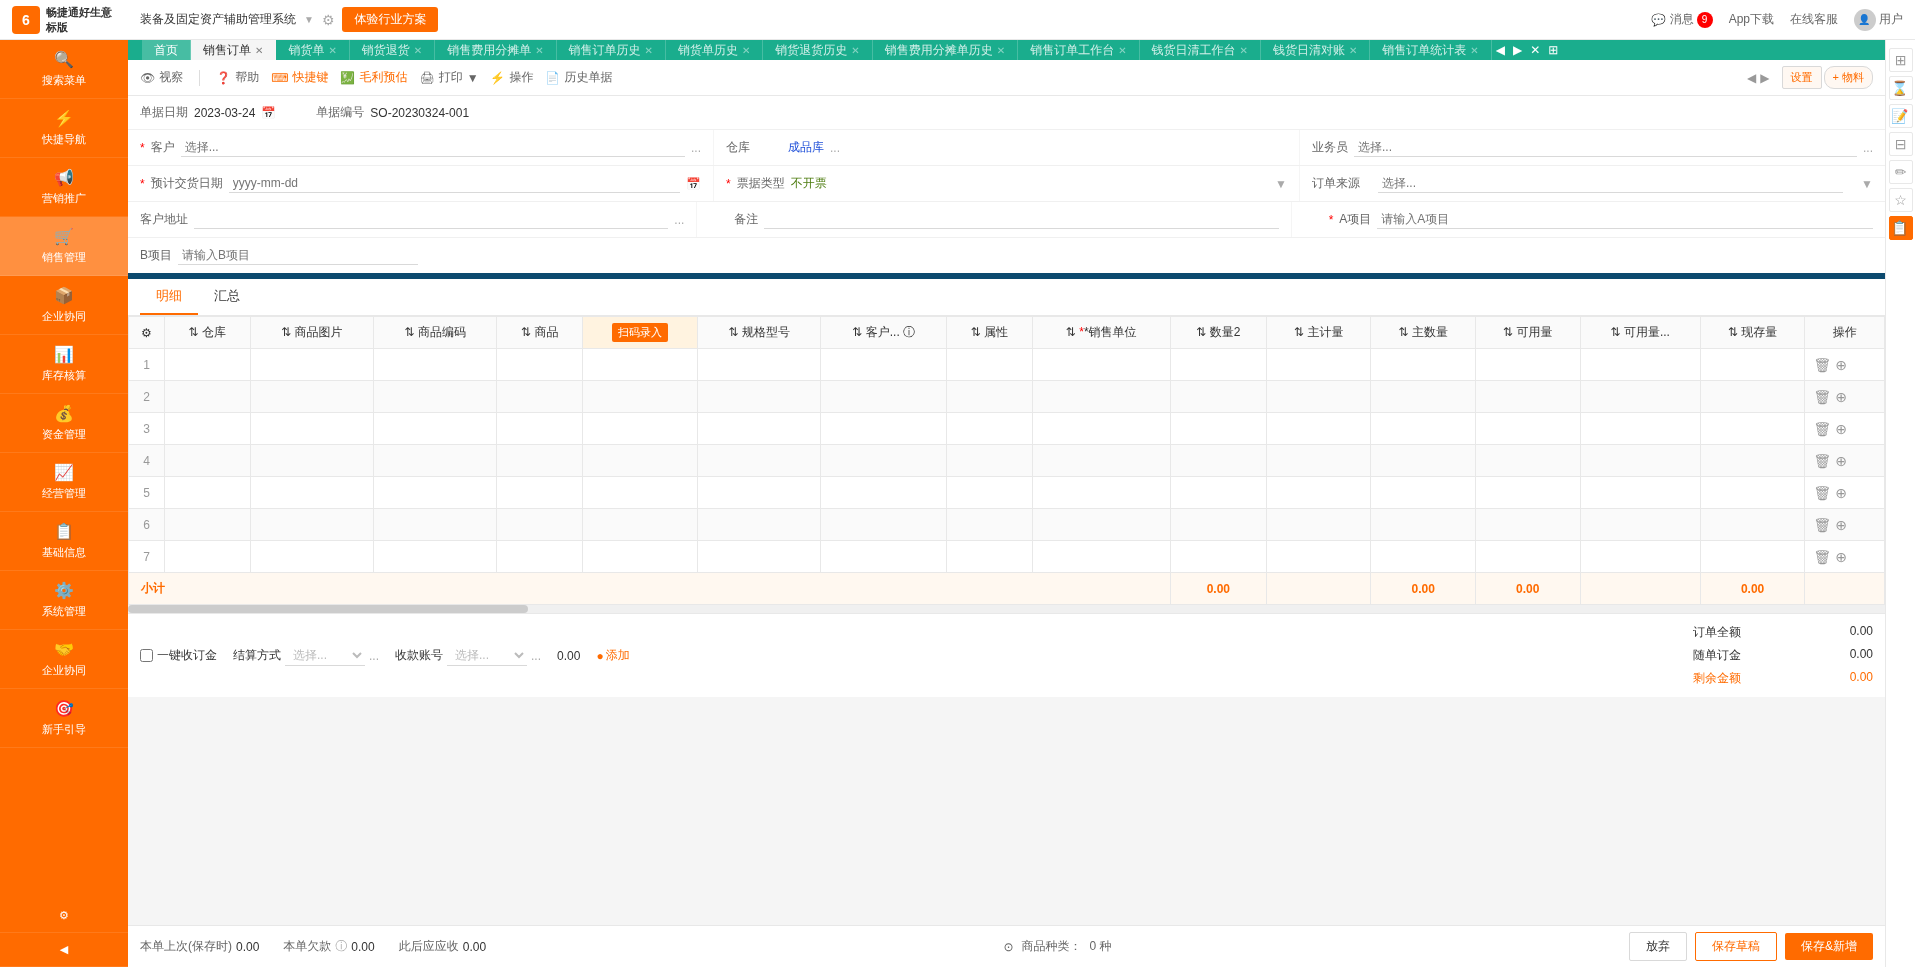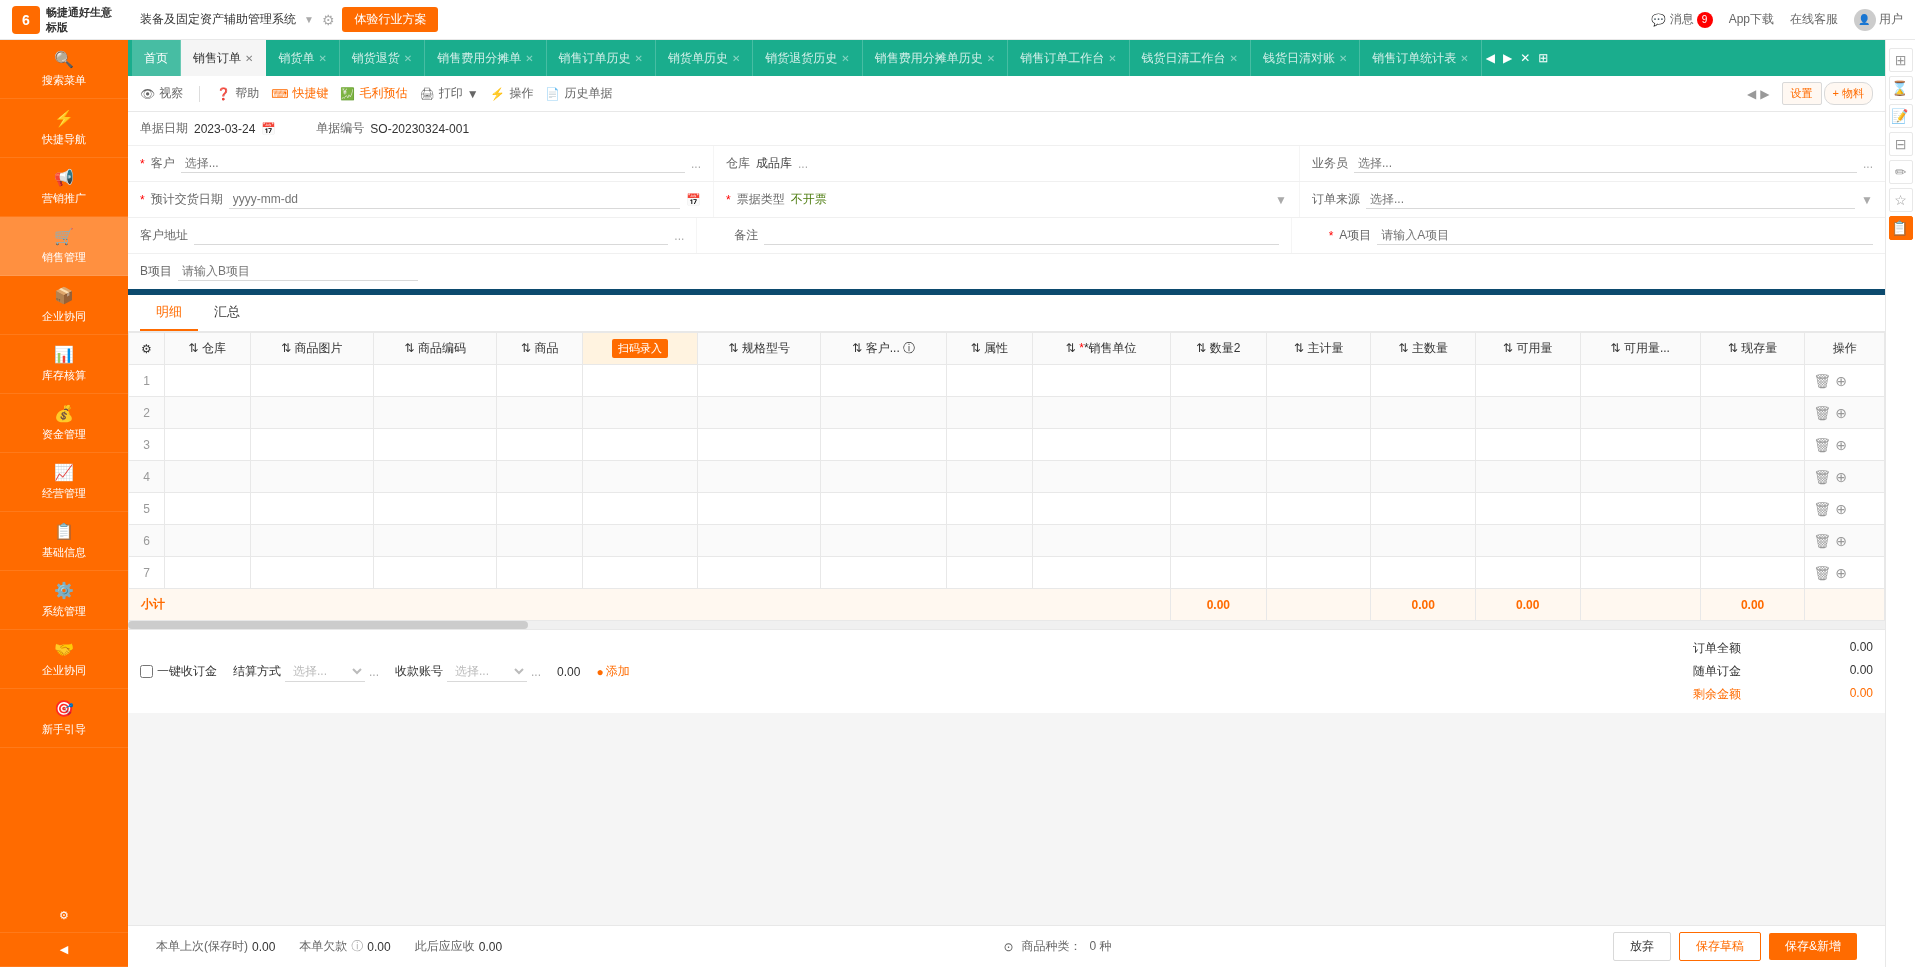--- a/index.html
+++ b/index.html
@@ -24,21 +24,21 @@
     .sidebar { width: 128px; background: #ff6b00; display: flex; flex-direction: column; color: white; flex-shrink: 0; }
     .sidebar-item { display: flex; flex-direction: column; align-items: center; padding: 10px 8px; cursor: pointer; font-size: 11px; gap: 4px; border-bottom: 1px solid rgba(255,255,255,0.1); }
     .sidebar-item.active { background: rgba(255,255,255,0.25); }
     .sidebar-icon { font-size: 16px; }
     .sidebar-bottom { margin-top: auto; display: flex; flex-direction: column; }
 
     
     .content-area { flex: 1; display: flex; flex-direction: column; overflow: hidden; }
 
     
-    .tab-bar { background: #1aad8d; display: flex; align-items: center; height: 36px; padding: 0 4px; overflow: hidden; }
+    .tab-bar { background: #1aad8d; display: flex; align-items: center; height: 20px; padding: 0 14px; overflow: hidden; }
     .tab-item { height: 36px; padding: 0 12px; display: flex; align-items: center; gap: 4px; cursor: pointer; font-size: 12px; color: rgba(255,255,255,0.8); white-space: nowrap; border-right: 1px solid rgba(255,255,255,0.2); flex-shrink: 0; }
     .tab-item.active { background: #f5f5f5; color: #333; }
     .tab-item.first { background: rgba(255,255,255,0.2); color: white; }
     .tab-close { font-size: 10px; opacity: 0.6; }
     .tab-nav { display: flex; align-items: center; padding: 0 4px; color: white; cursor: pointer; }
 
     
     .page-content { flex: 1; background: #f5f5f5; overflow-y: auto; padding: 0; }
     
     
@@ -77,21 +77,21 @@
     
     
     .table-actions { display: flex; align-items: center; gap: 4px; }
     .table-actions .icon-btn { background: none; border: none; cursor: pointer; color: #999; font-size: 14px; }
     
     
     .form-footer { background: #fff; border-top: 1px solid #e8e8e8; padding: 8px 12px; display: flex; align-items: center; gap: 16px; font-size: 12px; }
     .footer-item { display: flex; align-items: center; gap: 4px; }
     
     
-    .bottom-bar { background: #fff; border-top: 1px solid #e8e8e8; padding: 6px 28px; display: flex; align-items: center; justify-content: space-between; font-size: 12px; }
+    .bottom-bar { background: #fff; border-top: 1px solid #e8e8e8; padding: 6px 12px; display: flex; align-items: center; justify-content: space-between; font-size: 12px; }
     .bottom-bar-left { display: flex; gap: 24px; color: #666; }
     .bottom-bar-right { display: flex; gap: 8px; align-items: center; }
     .btn-discard { border: 1px solid #d9d9d9; background: #fff; padding: 5px 16px; border-radius: 2px; cursor: pointer; font-size: 12px; color: #333; }
     .btn-save-draft { border: 1px solid #ff6b00; background: #fff; color: #ff6b00; padding: 5px 16px; border-radius: 2px; cursor: pointer; font-size: 12px; }
     .btn-save-new { background: #ff6b00; color: white; border: none; padding: 5px 16px; border-radius: 2px; cursor: pointer; font-size: 12px; }
     
     
     .right-sidebar { width: 30px; background: #fff; border-left: 1px solid #e8e8e8; display: flex; flex-direction: column; align-items: center; padding: 8px 0; gap: 4px; }
     .right-icon { width: 24px; height: 24px; display: flex; align-items: center; justify-content: center; cursor: pointer; color: #999; font-size: 14px; border: 1px solid #e8e8e8; border-radius: 2px; }
     .summary-row { display: flex; justify-content: space-between; padding: 2px 0; gap: 24px; }
@@ -314,21 +314,21 @@
 
         <div style="display:flex; border-bottom:1px solid #f0f0f0; font-size:12px; align-items:stretch;">
           <div style="flex:1; display:flex; align-items:center; gap:6px; padding:8px 12px; border-right:1px solid #f5f5f5;">
             <span style="color:#f00;">*</span>
             <span class="form-label">客户</span>
             <input class="form-text-input" style="flex: 1 1 0%;" placeholder="选择...">
             <span class="dots">...</span>
           </div>
           <div style="flex:1; display:flex; align-items:center; gap:6px; padding:8px 12px; border-right:1px solid #f5f5f5;">
             <span class="form-label">仓库</span>
-            <span style="color:#404040;">成品库</span>
+            <span style="color:#1d4ed8;margin-left:32px;">成品库</span>
             <span class="dots">...</span>
           </div>
           <div style="flex:1; display:flex; align-items:center; gap:6px; padding:8px 12px;">
             <span class="form-label">业务员</span>
             <input class="form-text-input" style="flex: 1 1 0%;" placeholder="选择...">
             <span class="dots">...</span>
           </div>
         </div>
 
         <div style="display:flex; border-bottom:1px solid #f0f0f0; font-size:12px; align-items:stretch;">
@@ -337,21 +337,21 @@
             <span class="form-label">预计交货日期</span>
             <input class="form-text-input" style="flex: 1 1 0%;" placeholder="yyyy-mm-dd">
             <span style="cursor:pointer; color:#aaa;">📅</span>
           </div>
           <div style="flex:1; display:flex; align-items:center; gap:6px; padding:8px 12px; border-right:1px solid #f5f5f5;">
             <span style="color:#f00;">*</span>
             <span class="form-label">票据类型</span>
             <span style="color:#4d7c0f;">不开票</span>
             <span style="cursor:pointer; color:#aaa; margin-left:auto;">▼</span>
           </div>
-          <div style="flex:1; display:flex; align-items:center; gap:6px; padding:8px 12px;">
+          <div style="flex:1; display:flex; align-items:center; gap:18px; padding:8px 12px;">
             <span class="form-label">订单来源</span>
             <input class="form-text-input" style="flex: 1 1 0%;" placeholder="选择...">
             <span style="cursor:pointer; color:#aaa; margin-left:auto;">▼</span>
           </div>
         </div>
 
         <div style="display:flex; border-bottom:1px solid #f0f0f0; font-size:12px; align-items:stretch;gap:25px;">
           <div style="flex:1; display:flex; align-items:center; gap:6px; padding:8px 12px; border-right:1px solid #f5f5f5;">
             <span class="form-label">客户地址</span>
             <input class="form-text-input" style="flex: 1 1 0%;">

